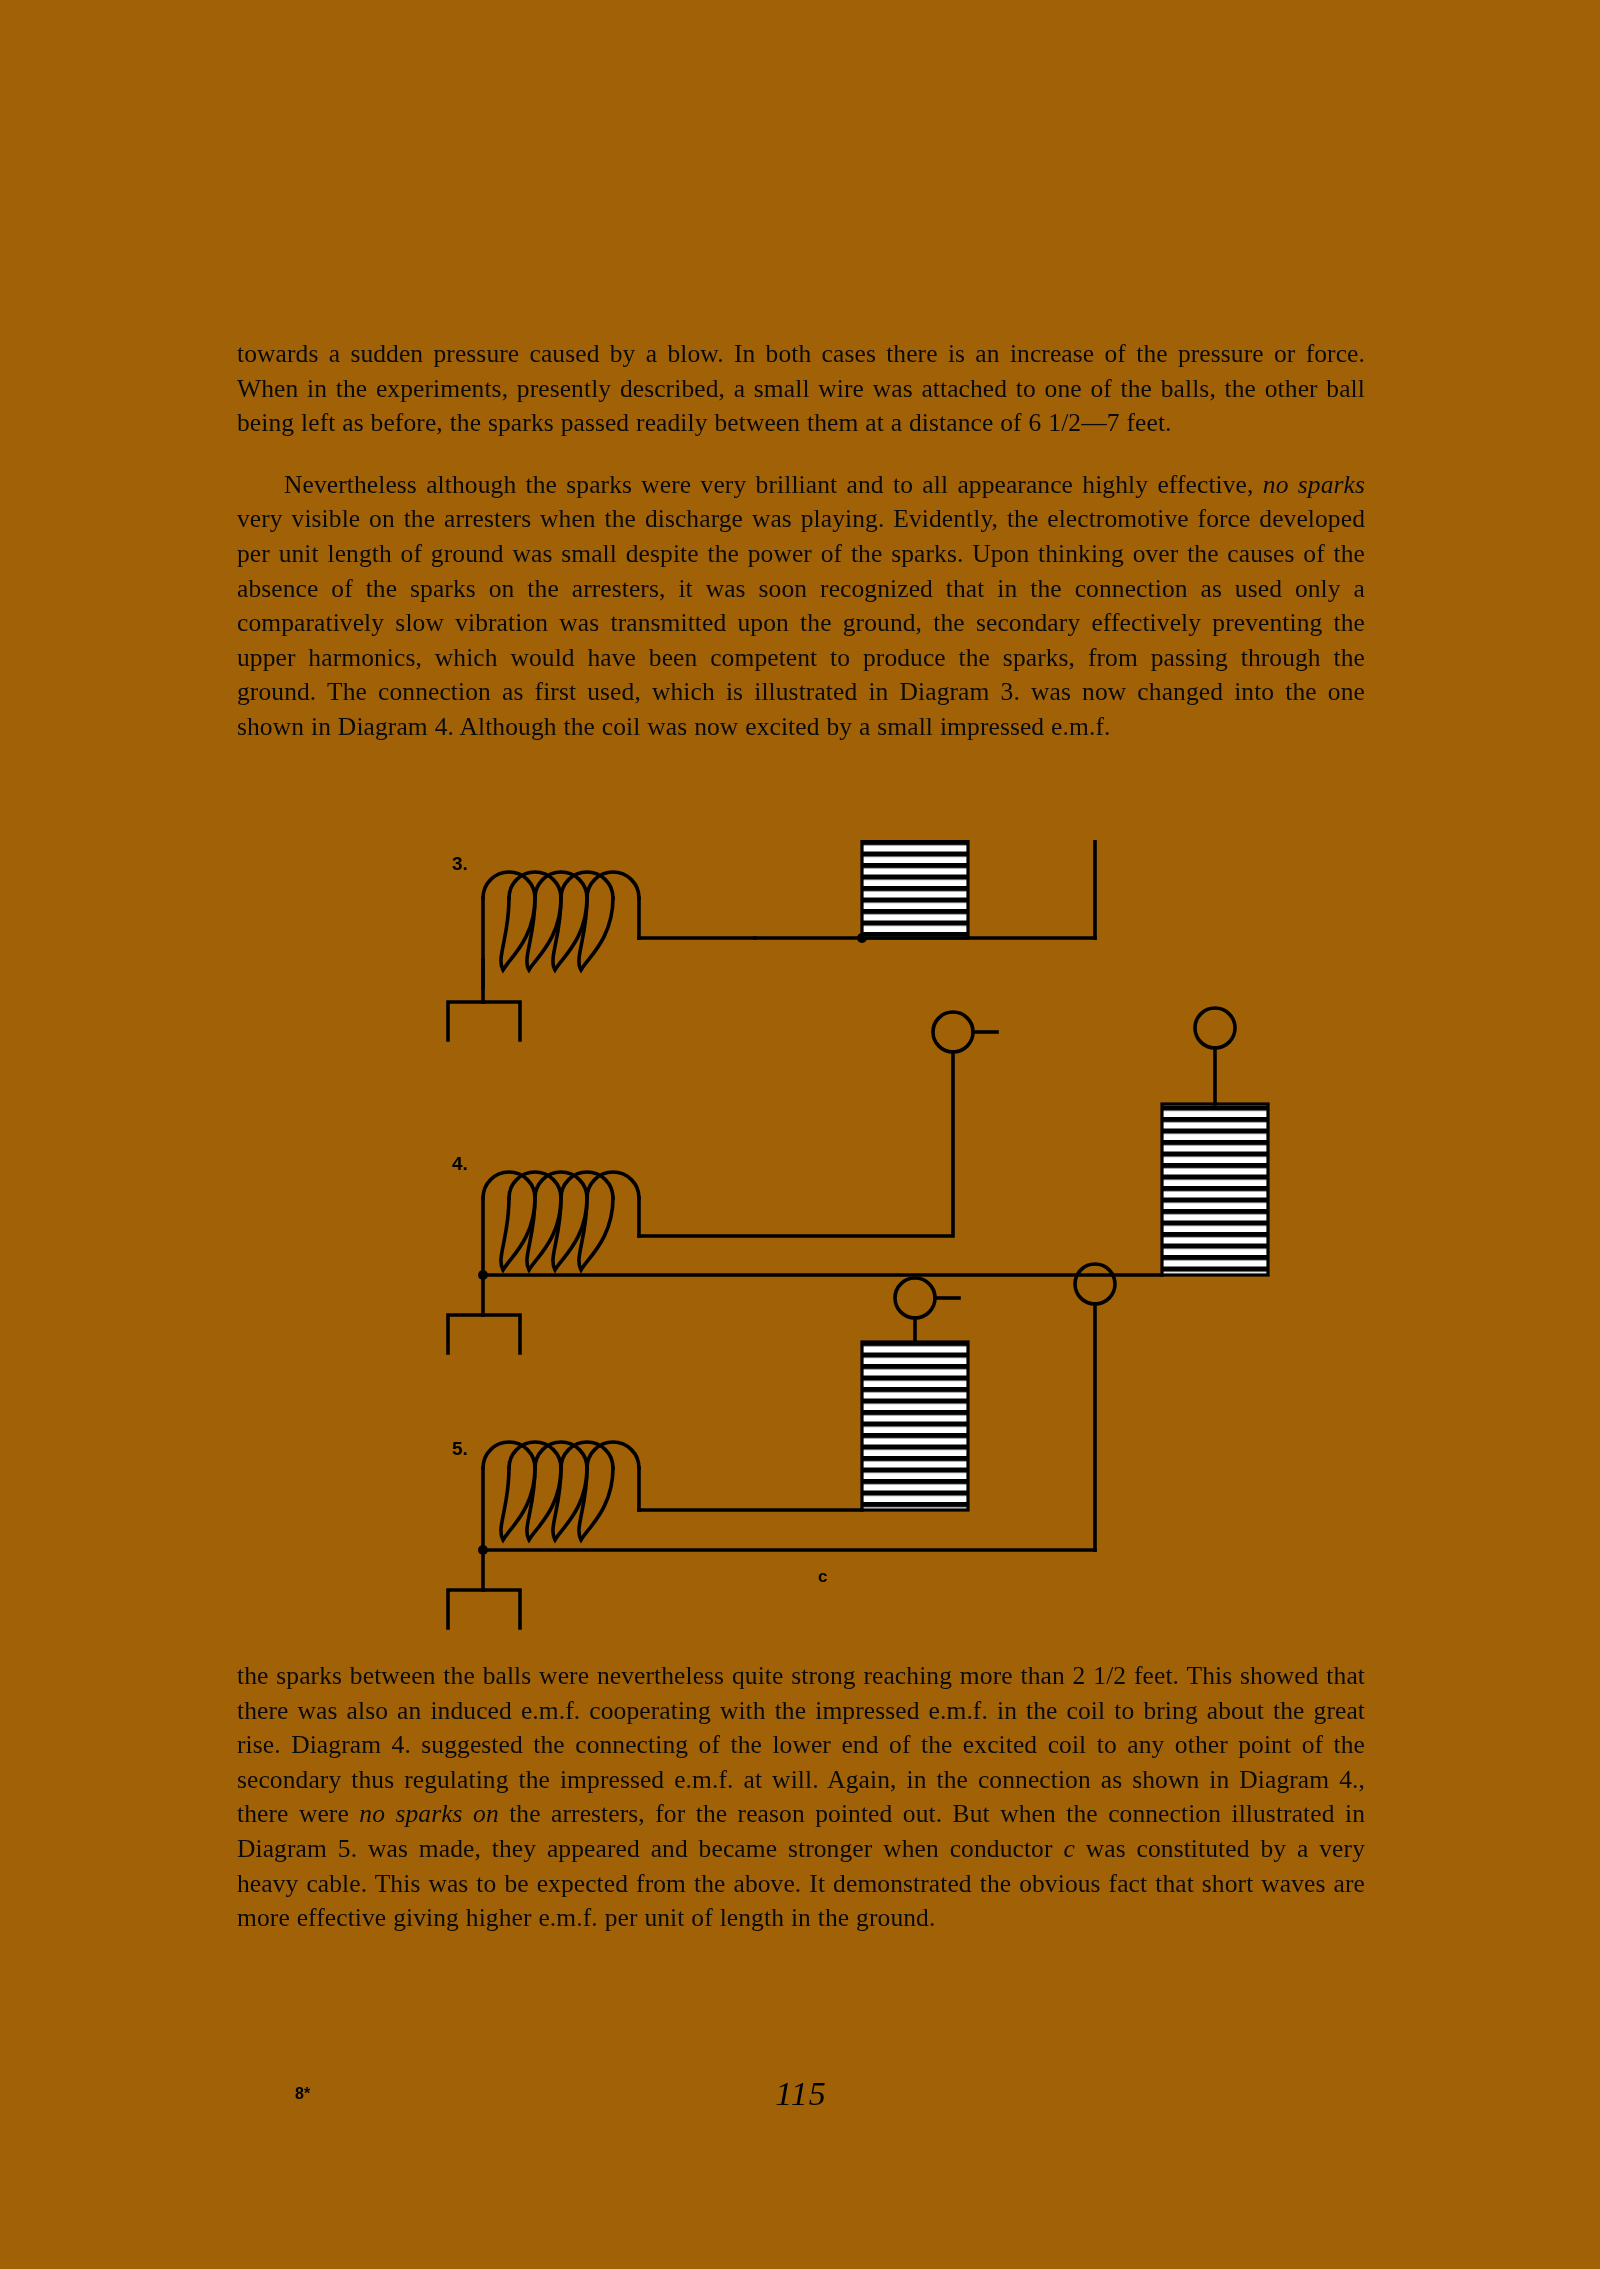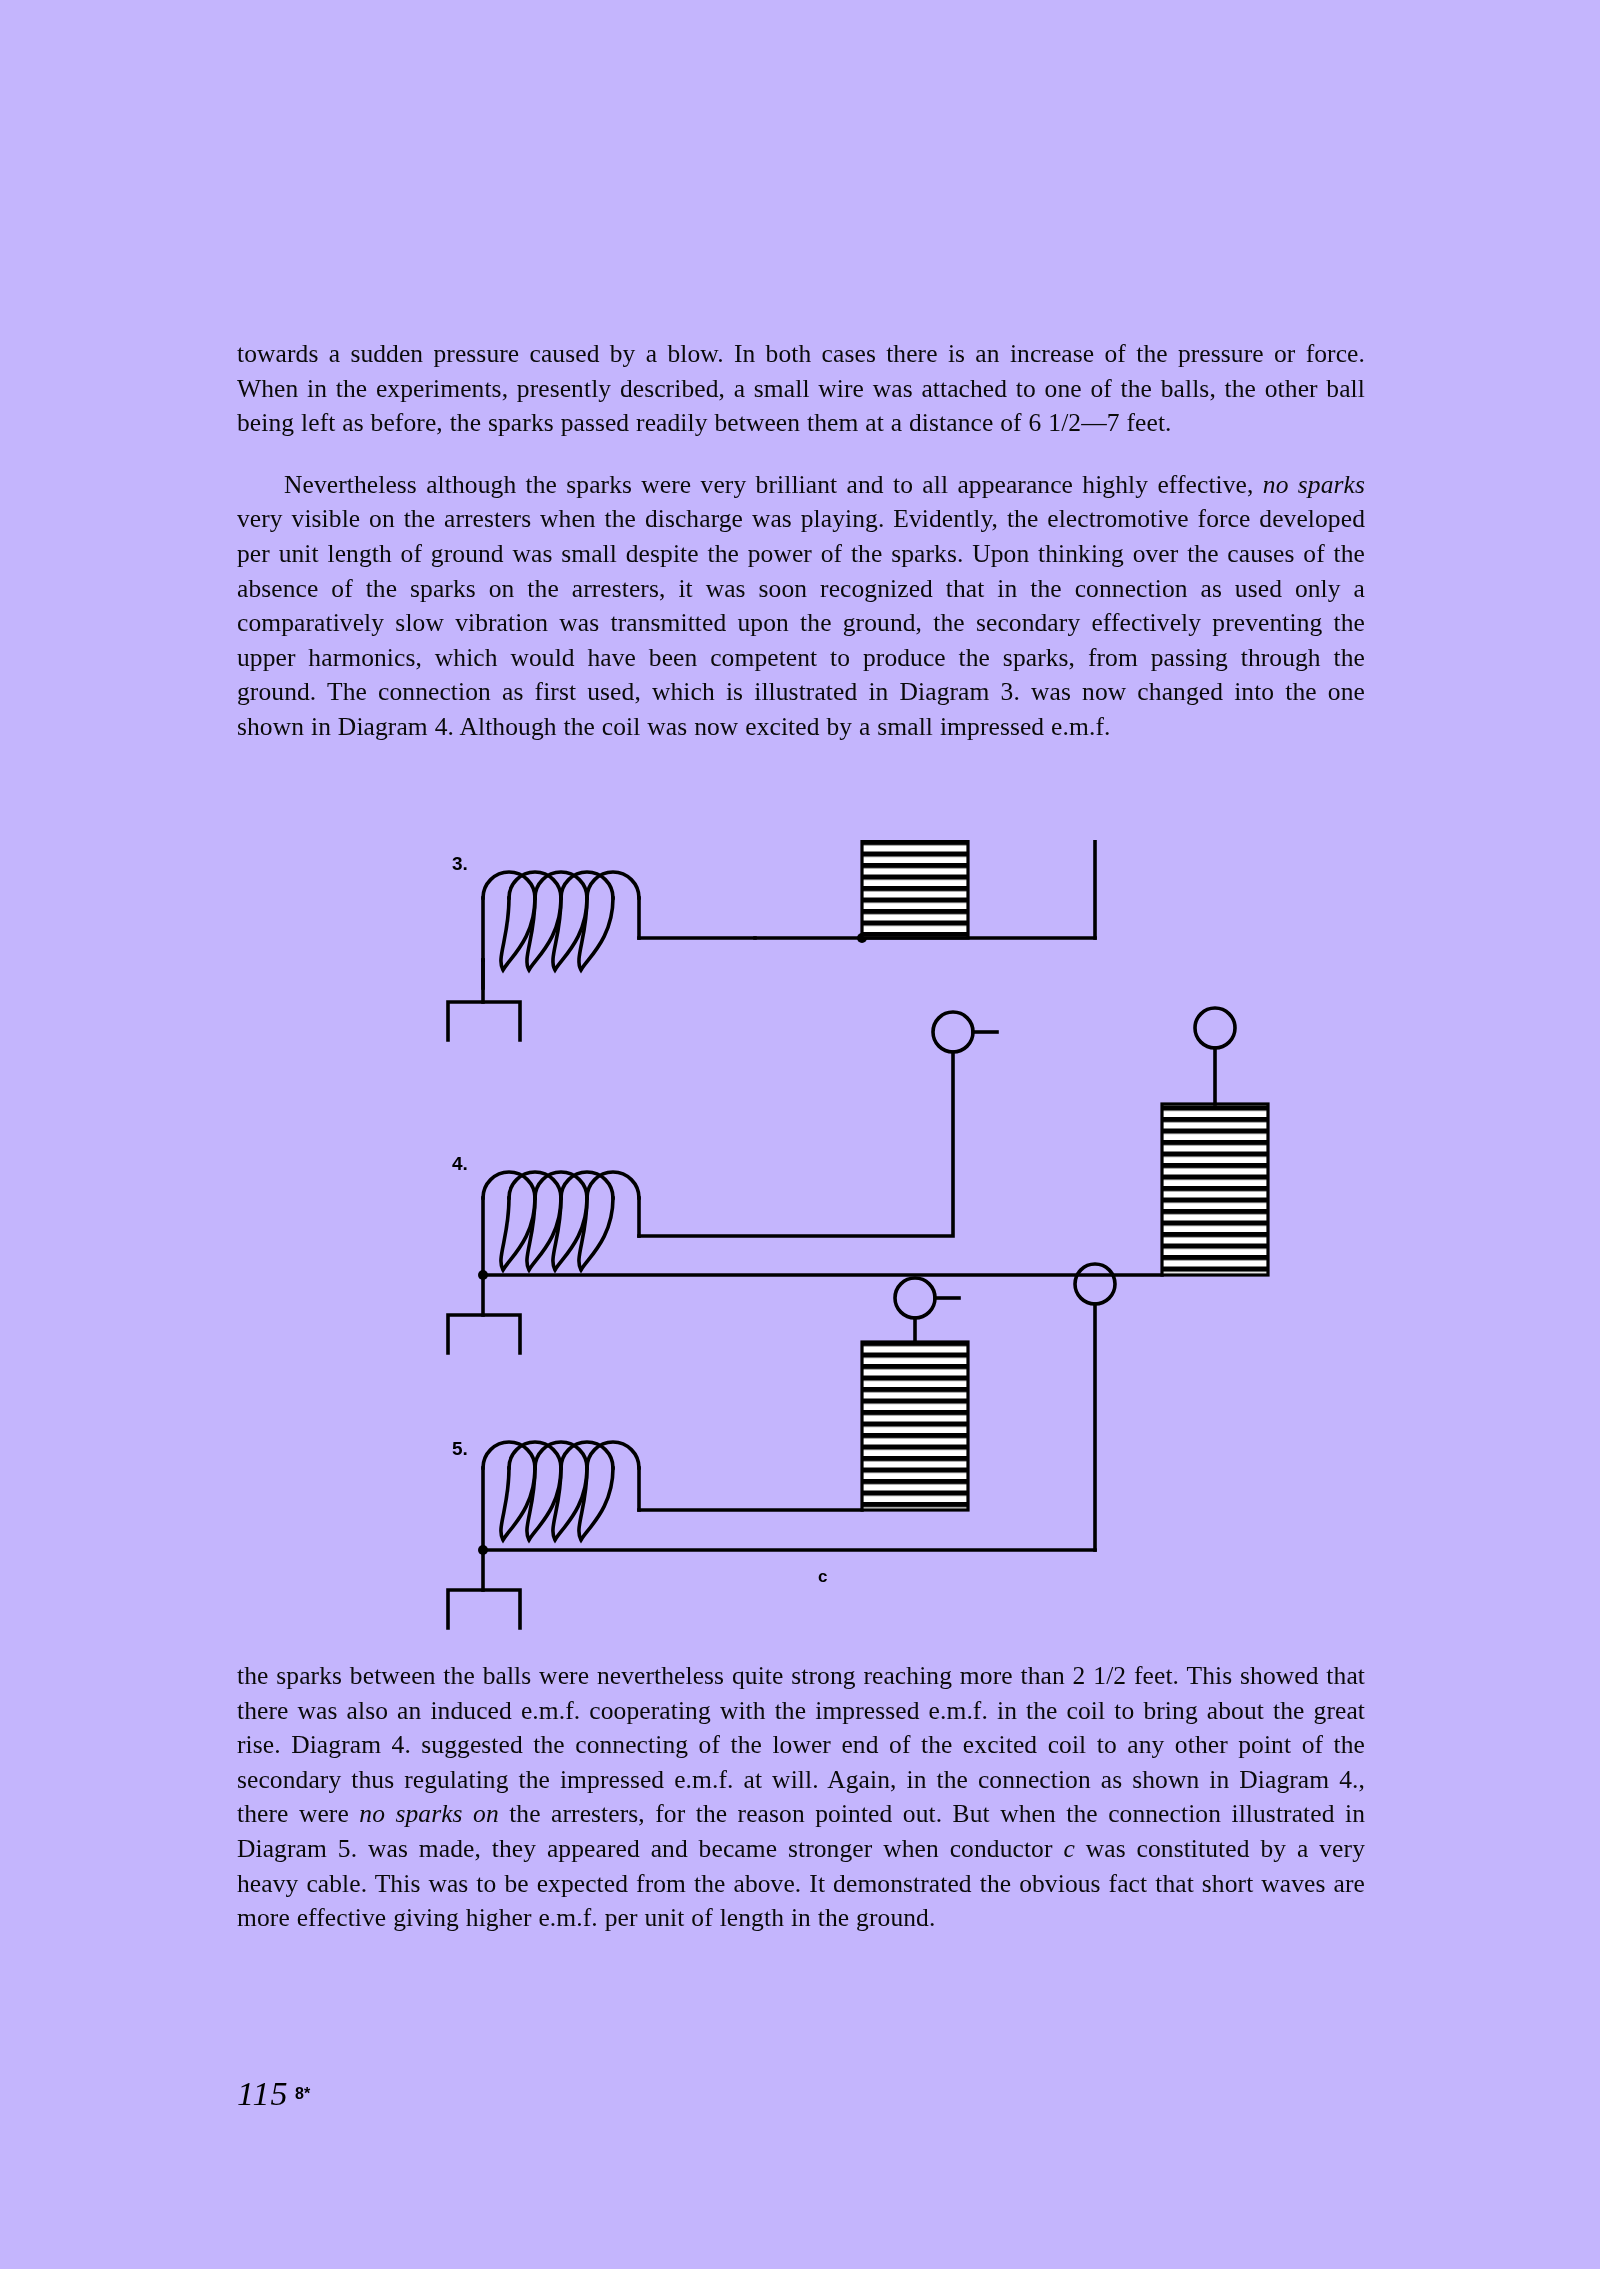--- a/index.html
+++ b/index.html
@@ -9,21 +9,21 @@
     background: #ffffff;
   }
   body {
     font-family: "Liberation Serif", "DejaVu Serif", serif;
     color: #000000;
   }
   #page {
     position: relative;
     width: 1600px;
     height: 2269px;
-    background: #c4b5fd;
+    background: #a16207;
     overflow: hidden;
   }
   
   .textblock {
     position: absolute;
     left: 237px;
     width: 1128px;
     font-size: 25.5px;
     line-height: 34.6px;
     text-align: justify;
@@ -70,20 +70,21 @@
     font-family: "Liberation Sans", "DejaVu Sans", sans-serif;
     font-size: 16px;
     font-weight: bold;
     color: #000;
   }
   #page-number {
     position: absolute;
     left: 0;
     top: 0;
     width: 1128px;
+    text-align: center;
     font-size: 34px;
     font-style: italic;
     font-family: "Liberation Serif", "DejaVu Serif", serif;
     color: #000;
     letter-spacing: 1px;
   }
 </style>
 </head>
 <body>
 

